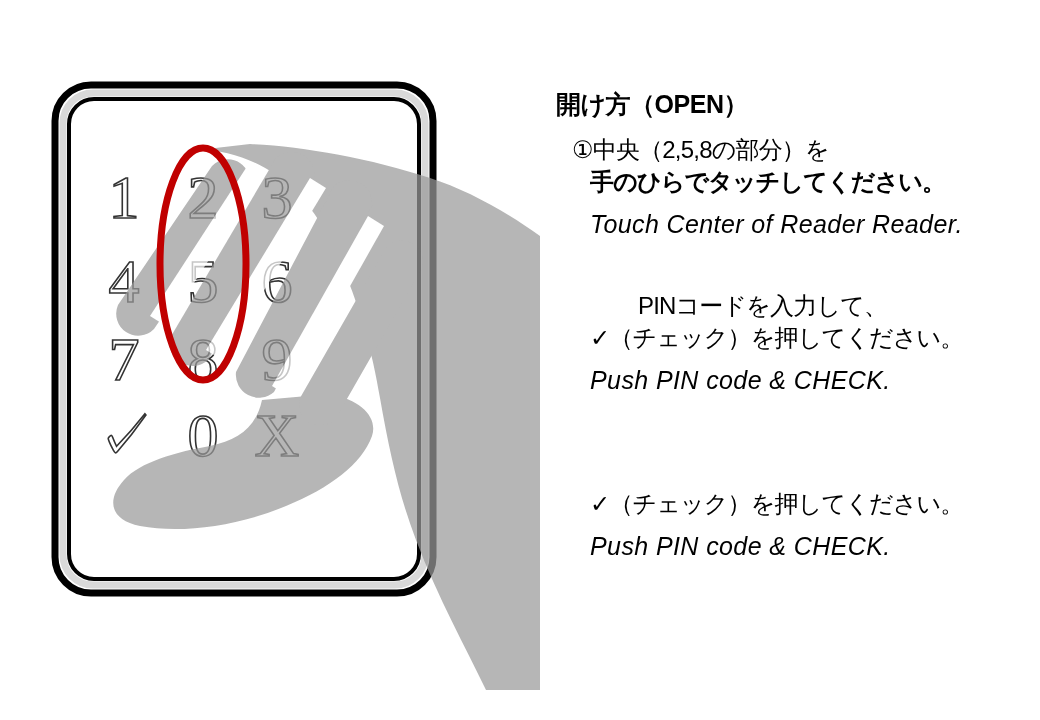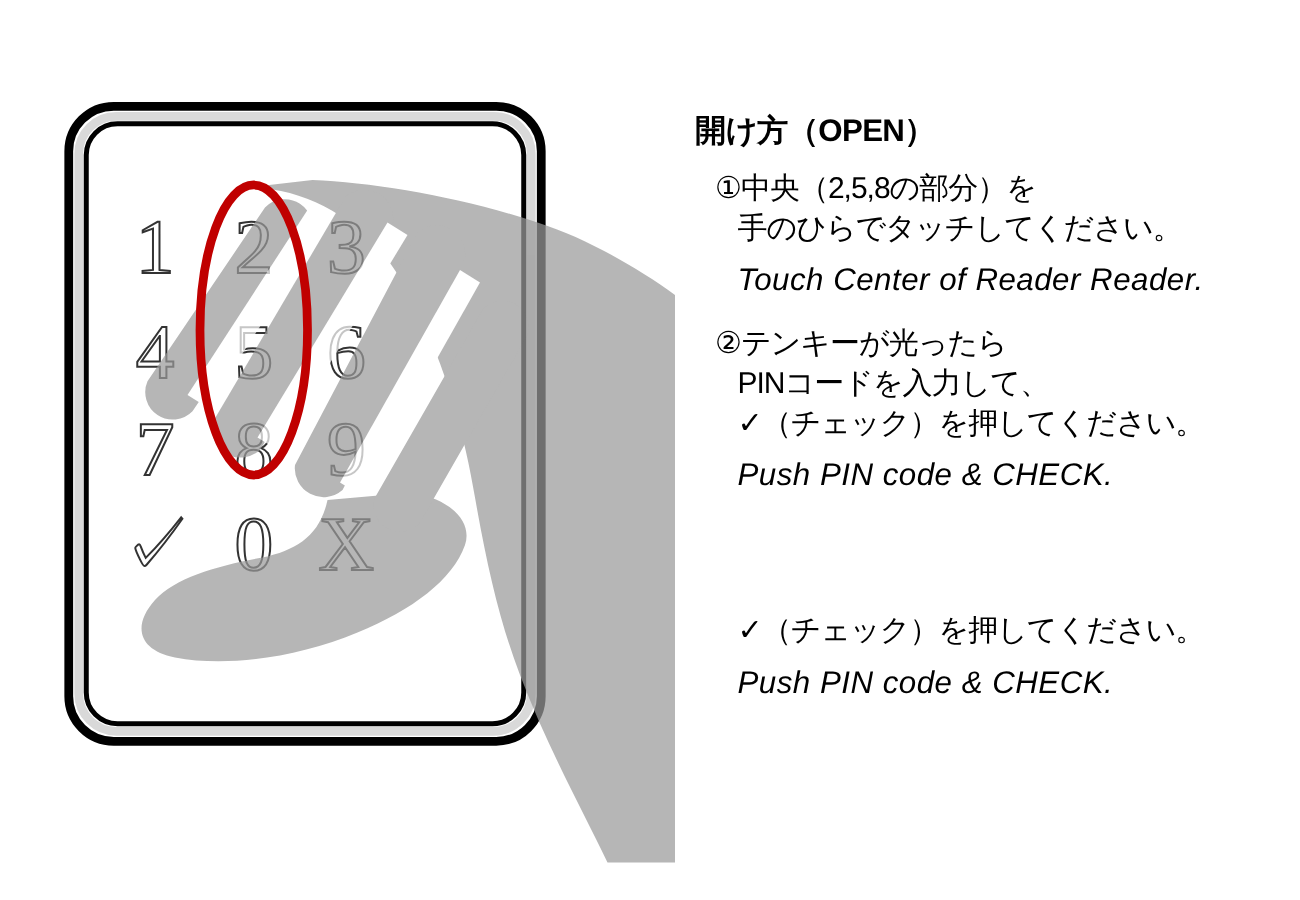--- a/index.html
+++ b/index.html
@@ -152,27 +152,26 @@
       <ellipse cx="203" cy="264" rx="43" ry="116" fill="none" stroke="#c00000" stroke-width="7"></ellipse>
     </svg>
   </div>
 
   <div id="panel">
 
     <div class="heading" style="top:88px;">開け方（OPEN）</div>
 
     <div class="step" style="top:134px;">①中央（2,5,8の部分）を</div>
 
-    <div class="subline" style="top:166px;">手のひらでタッチしてください。</div>
+    <div class="subline" style="top:166px;font-weight:bold;">手のひらでタッチしてください。</div>
 
     <div class="english" style="top:210px;">Touch Center of Reader Reader.</div>
 
-    <div class="step" style="top:258px;">②テンキーが光ったら</div>
 
-    <div class="subline" style="top:290px;">PINコードを入力して、</div>
+    <div class="subline" style="top:290px;margin-left:48px;">PINコードを入力して、</div>
 
     <div class="subline" style="top:322px;">✓（チェック）を押してください。</div>
 
     <div class="english" style="top:366px;">Push PIN code &amp; CHECK.</div>
 
 
     <div class="subline" style="top:488px;">✓（チェック）を押してください。</div>
 
     <div class="english" style="top:532px;">Push PIN code &amp; CHECK.</div>
   </div>

